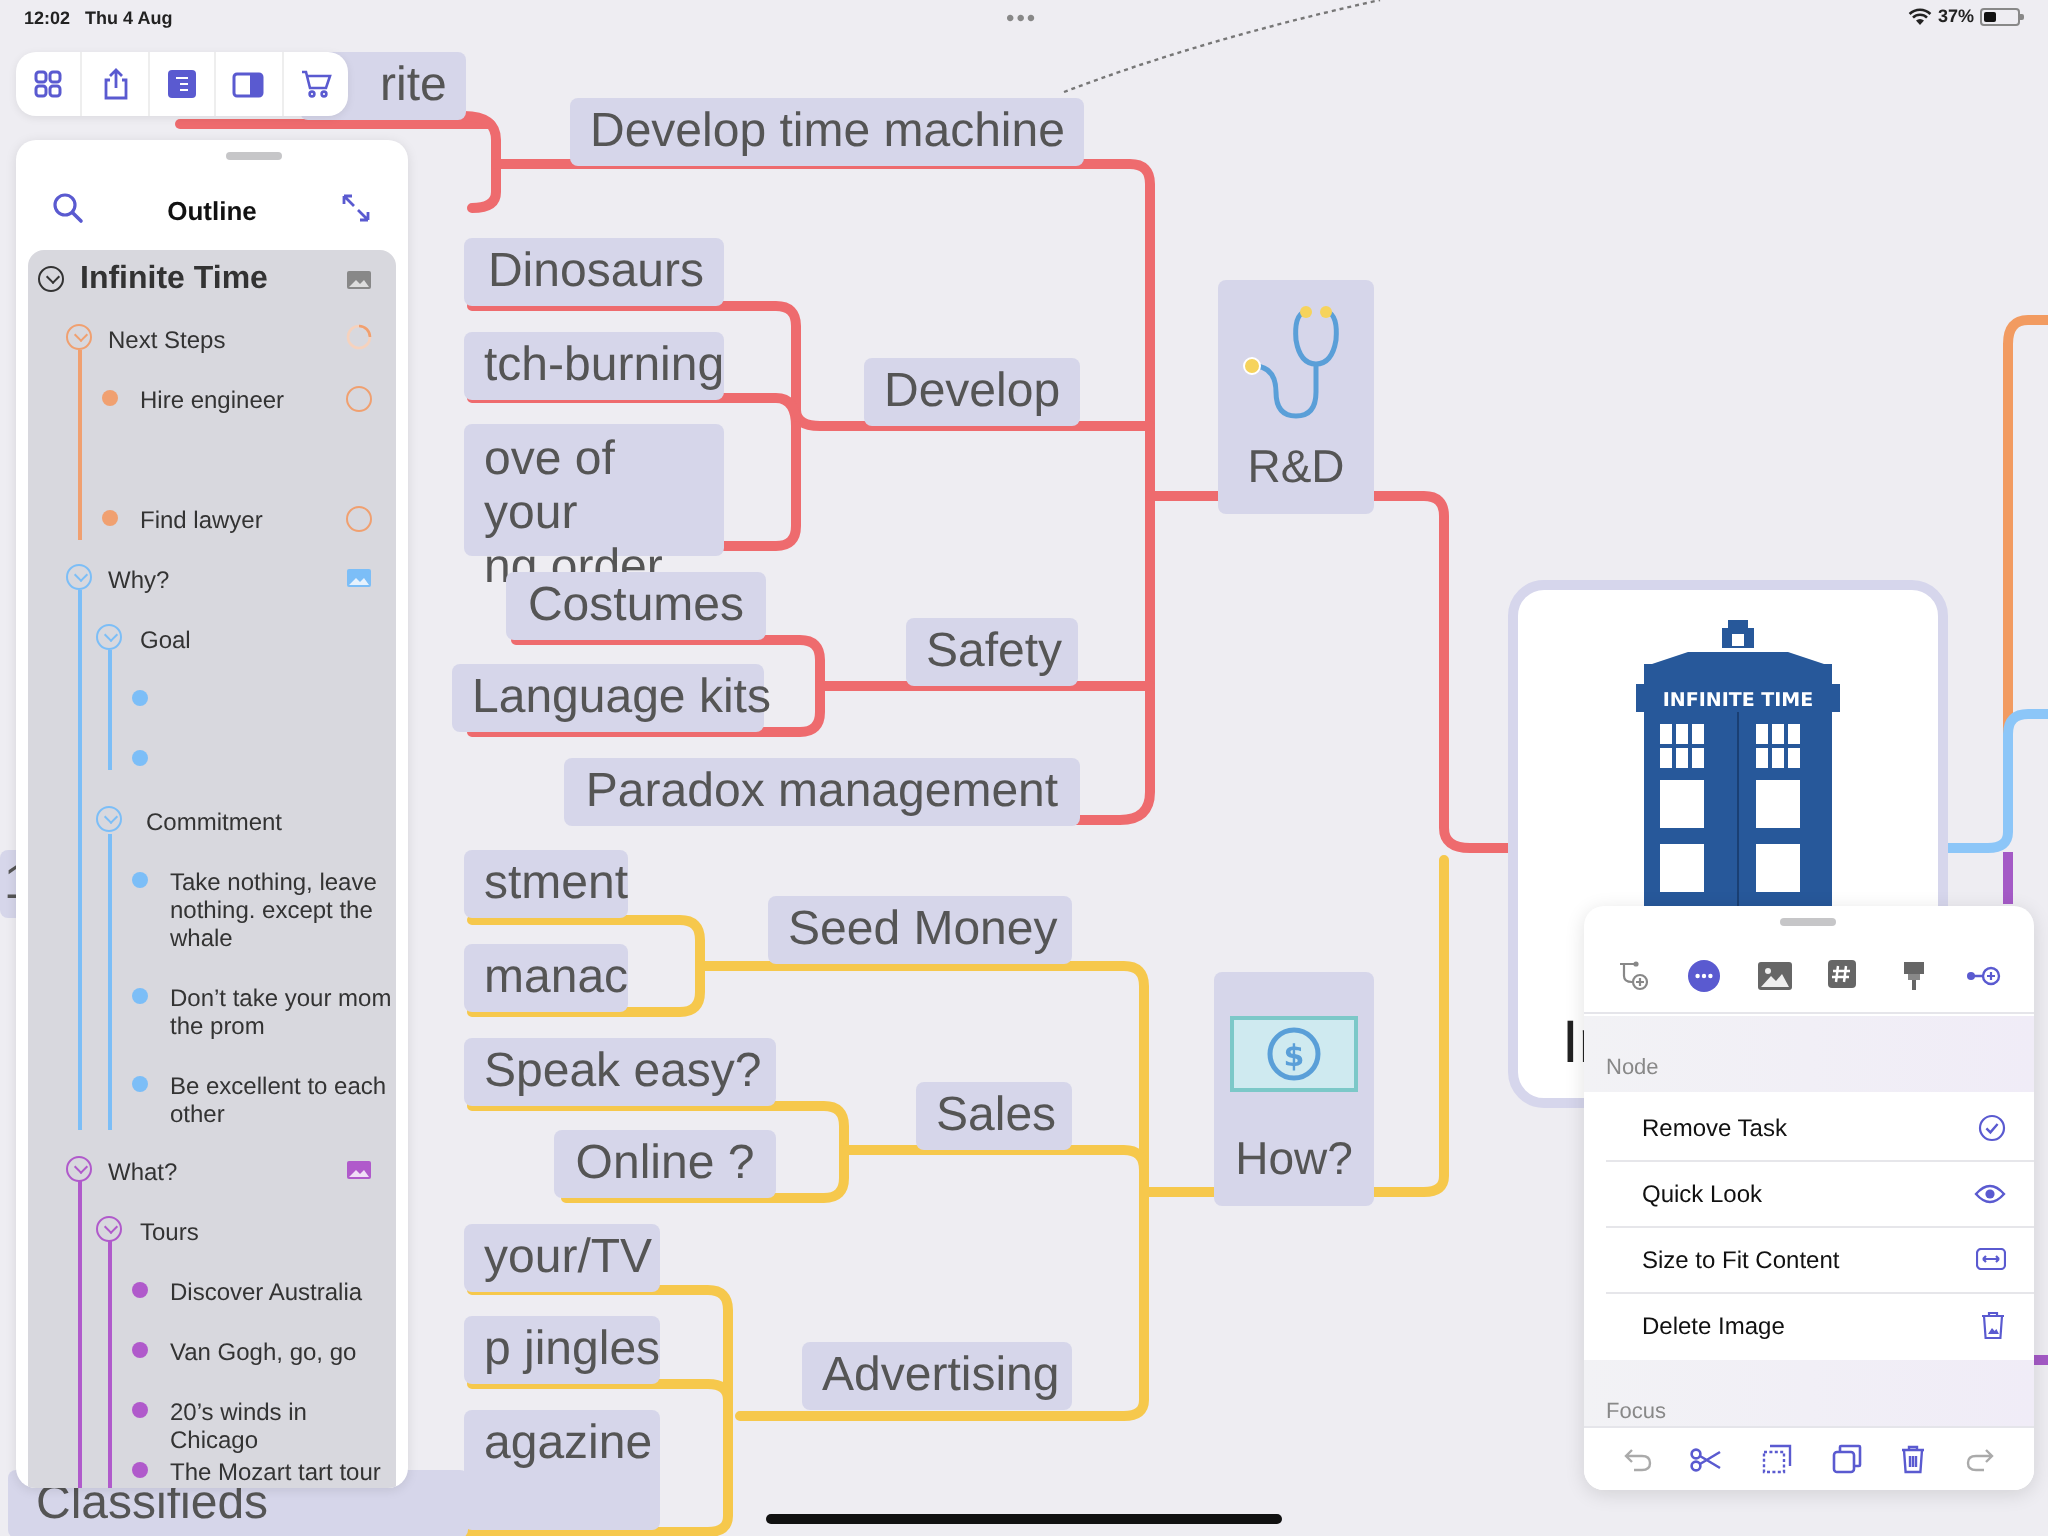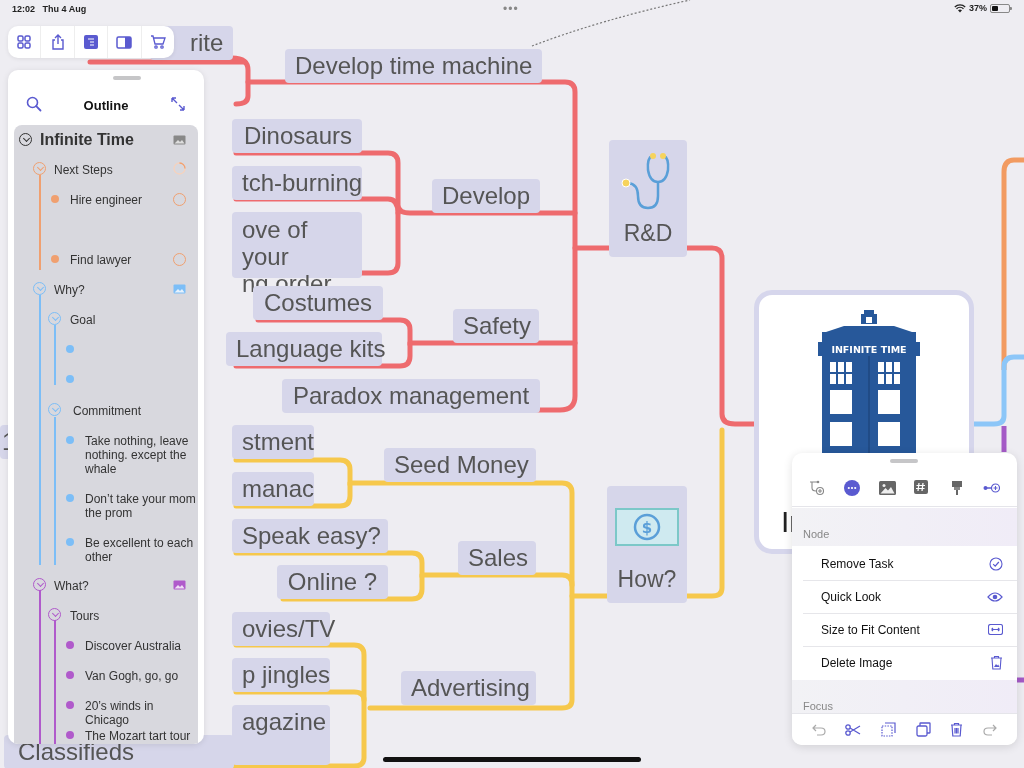--- a/index.html
+++ b/index.html
@@ -106,21 +106,21 @@
   <div class="node" style="left:226px;top:332px;width:156px;text-align:right;"><span>Language kits</span></div>
   <div class="node" style="left:282px;top:379px;width:258px;text-align:center;"><span>Paradox management</span></div>
 
   <div class="node" style="left:0px;top:425px;width:20px;padding:0 2px;"><span>1</span></div>
   <div class="node" style="left:232px;top:425px;width:82px;text-align:right;"><span>stment</span></div>
   <div class="node" style="left:232px;top:472px;width:82px;text-align:right;"><span>manac</span></div>
   <div class="node" style="left:384px;top:448px;width:152px;text-align:center;"><span>Seed Money</span></div>
   <div class="node" style="left:232px;top:519px;width:156px;text-align:center;"><span>Speak easy?</span></div>
   <div class="node" style="left:458px;top:541px;width:78px;text-align:center;"><span>Sales</span></div>
   <div class="node" style="left:277px;top:565px;width:111px;text-align:center;"><span>Online ?</span></div>
-  <div class="node" style="left:232px;top:612px;width:98px;text-align:right;"><span>ovies/TV</span></div>
+  <div class="node" style="left:232px;top:612px;width:98px;text-align:right;"><span>your/TV</span></div>
   <div class="node" style="left:232px;top:658px;width:98px;text-align:right;"><span>p jingles</span></div>
   <div class="node" style="left:401px;top:671px;width:135px;text-align:center;"><span>Advertising</span></div>
   <div class="node" style="left:232px;top:705px;width:98px;height:60px;text-align:right;"><span>agazine</span></div>
   <div class="node" style="left:4px;top:735px;width:230px;padding-left:14px;"><span>Classifieds</span></div>
 
   <div class="branch-node" style="left:609px;top:140px;width:78px;height:117px;">
     <svg width="56" height="64" viewBox="0 0 56 64" style="position:absolute;left:11px;top:10px">
       <path d="M32 6 Q27 8 28 20 Q30 32 38 32 Q46 32 48 20 Q49 8 44 6" stroke="#5a9fd8" stroke-width="2.5" fill="none"></path>
       <path d="M38 32 L38 46 Q38 58 28 58 Q18 58 18 46 Q18 34 8 33" stroke="#5a9fd8" stroke-width="2.5" fill="none"></path>
       <circle cx="33" cy="6" r="3" fill="#f6d35c"></circle>

